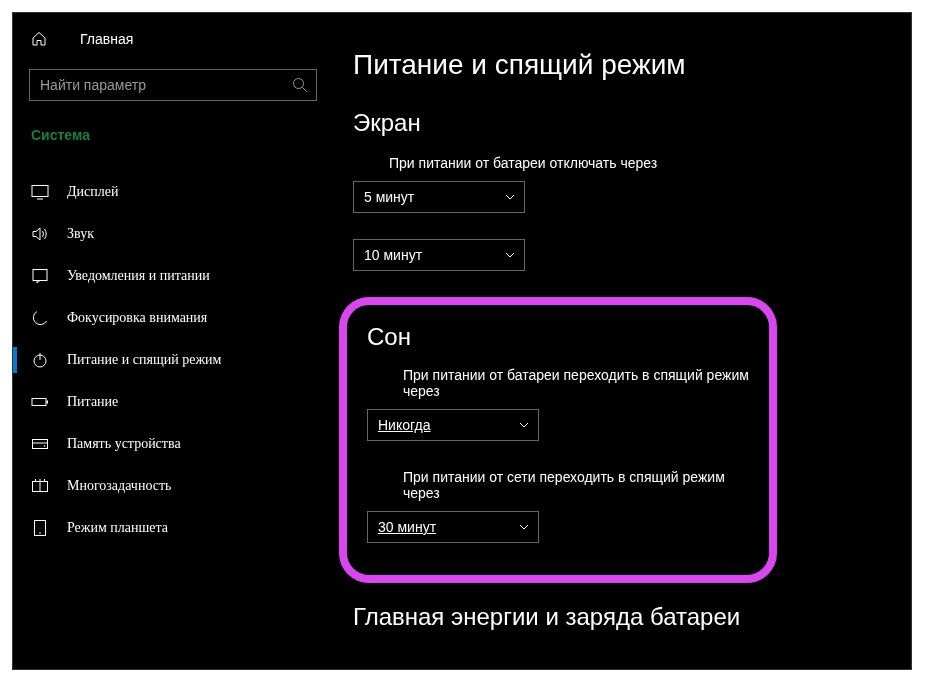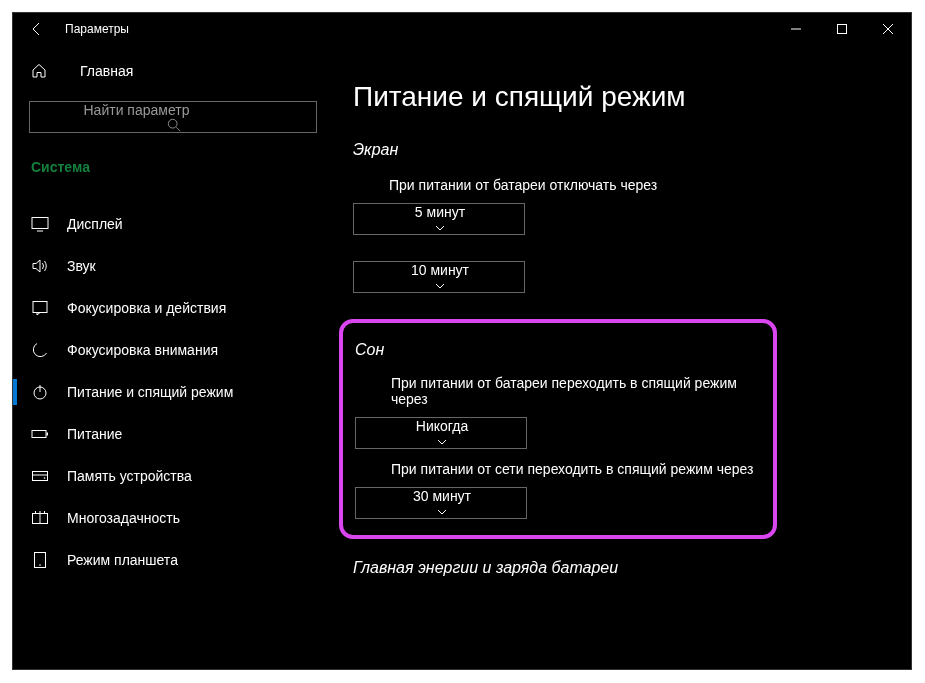--- a/index.html
+++ b/index.html
@@ -9,71 +9,45 @@
   .back-btn { width: 48px; display: flex; align-items: center; justify-content: center; height: 32px; }
   .back-btn svg { width: 16px; height: 16px; }
   .title { padding-left: 4px; }
   .win-controls { margin-left: auto; display: flex; }
   .win-btn { width: 46px; height: 32px; display: flex; align-items: center; justify-content: center; color: #fff; }
   .win-btn svg { width: 10px; height: 10px; }
   .body { display: flex; height: calc(100% - 32px); }
   .sidebar { width: 320px; padding: 8px 0 0 0; }
   .home { display: flex; align-items: flex-end; color: #fff; font-size: 14px; padding: 10px 16px 10px 18px; gap: 33px; }
   .home svg { width: 16px; height: 16px; }
-  .search { margin: 12px 16px 14px 16px; border: 1px solid #666; height: 32px; display: flex; align-items: center; padding: 0 8px 0 10px; flex-direction: column; }
+  .search { margin: 12px 16px 14px 16px; border: 1px solid #666; height: 32px; display: flex; align-items: center; padding: 0 8px 0 10px; }
   .search input { flex: 1; background: transparent; border: none; color: #999; font-size: 14px; outline: none; }
   .search input::placeholder { color: #999; }
   .search svg { width: 16px; height: 16px; }
   .category { color: #15803d; font-size: 14px; font-weight: 600; padding: 12px 0 12px 18px; }
-  .nav { margin-top: 16px; }
+  .nav { margin-top: 16px; font-family: Liberation Serif, serif; }
   .nav-item { display: flex; align-items: center; color: #fff; font-size: 14px; padding: 12px 16px 12px 18px; gap: 18px; position: relative; }
   .nav-item.active::before { content: ""; position: absolute; left: 0; top: 8px; bottom: 8px; width: 4px; background: #0078d4; }
   .nav-item svg { width: 18px; height: 18px; flex-shrink: 0; }
   .content { flex: 1; padding: 36px 24px 0 20px; color: #fff; overflow: hidden; }
   h1 { font-size: 28px; font-weight: 400; margin-bottom: 28px; }
-  h2 { font-size: 16px; font-weight: 400; margin-bottom: 18px; font-style: italic; }
+  h2 { font-size: 24px; font-weight: 400; margin-bottom: 18px; }
   .setting-label { font-size: 14px; margin-bottom: 10px; margin-left: 36px; }
-  .dropdown { width: 172px; height: 32px; border: 1px solid #666; display: flex; align-items: center; padding: 0 8px 0 10px; font-size: 14px; margin-bottom: 26px; flex-direction: column; }
+  .dropdown { width: 172px; height: 32px; border: 1px solid #666; display: flex; align-items: center; padding: 0 8px 0 10px; font-size: 14px; margin-bottom: 26px; }
   .dropdown span { flex: 1; }
   .dropdown svg { width: 12px; height: 12px; }
-  .highlight-box { border: 4px solid #d946ef; border-radius: 14px; padding: 16px 16px 4px 12px; margin: 6px 110px 20px -14px; }
+  .highlight-box { border: 8px solid #d946ef; border-radius: 30px; padding: 16px 16px 4px 20px; margin: 6px 110px 20px -14px; }
   .highlight-box h2 { margin-bottom: 16px; margin-top: 2px; }
-  .highlight-box .dropdown { margin-bottom: 12px; }
+  .highlight-box .dropdown { margin-bottom: 28px; text-decoration: underline; }
 </style>
 </head>
 <body>
 
 <div class="window">
 
-  <div class="titlebar">
-    <div class="back-btn">
-      <svg viewBox="0 0 16 16">
-          <path d="M10 2 L4 8 L10 14" stroke="#fff" stroke-width="1" fill="none"></path>
-        </svg>
-    </div>
-    <div class="title">Параметры</div>
-    <div class="win-controls">
-      <div class="win-btn">
-        <svg viewBox="0 0 10 10">
-            <line x1="0" y1="5" x2="10" y2="5" stroke="#fff" stroke-width="1"></line>
-          </svg>
-      </div>
-      <div class="win-btn">
-        <svg viewBox="0 0 10 10">
-            <rect x="0.5" y="0.5" width="9" height="9" stroke="#fff" stroke-width="1" fill="none"></rect>
-          </svg>
-      </div>
-      <div class="win-btn">
-        <svg viewBox="0 0 10 10">
-            <line x1="0" y1="0" x2="10" y2="10" stroke="#fff" stroke-width="1"></line>
-            <line x1="10" y1="0" x2="0" y2="10" stroke="#fff" stroke-width="1"></line>
-          </svg>
-      </div>
-    </div>
-  </div>
 
   <div class="body">
 
     <div class="sidebar">
       <div class="home">
         <svg viewBox="0 0 16 16">
             <path d="M2 7 L8 1.5 L14 7 L14 14 L10 14 L10 9.5 L6 9.5 L6 14 L2 14 Z" stroke="#fff" stroke-width="1" fill="none"></path>
           </svg>
         <span>Главная</span>
       </div>
@@ -100,21 +74,21 @@
               <path d="M11.5 6 Q13.5 9 11.5 12" stroke="#fff" stroke-width="1" fill="none"></path>
               <path d="M13.5 4 Q17 9 13.5 14" stroke="#fff" stroke-width="1" fill="none"></path>
             </svg>
           <span>Звук</span>
         </div>
         <div class="nav-item">
           <svg viewBox="0 0 18 18">
               <rect x="2" y="2.5" width="14" height="11" stroke="#fff" stroke-width="1" fill="none"></rect>
               <path d="M6 13.5 L6 16 L9 13.5" stroke="#fff" stroke-width="1" fill="none"></path>
             </svg>
-          <span>Фокусировка и действия</span>
+          <span>Уведомления и питании</span>
         </div>
         <div class="nav-item">
           <svg viewBox="0 0 18 18">
               <path d="M6 2.5 A7 7 0 1 0 15.5 12" stroke="#fff" stroke-width="1" fill="none"></path>
             </svg>
           <span>Фокусировка внимания</span>
         </div>
         <div class="nav-item active">
           <svg viewBox="0 0 18 18">
               <circle cx="9" cy="10" r="6" stroke="#fff" stroke-width="1" fill="none"></circle>

